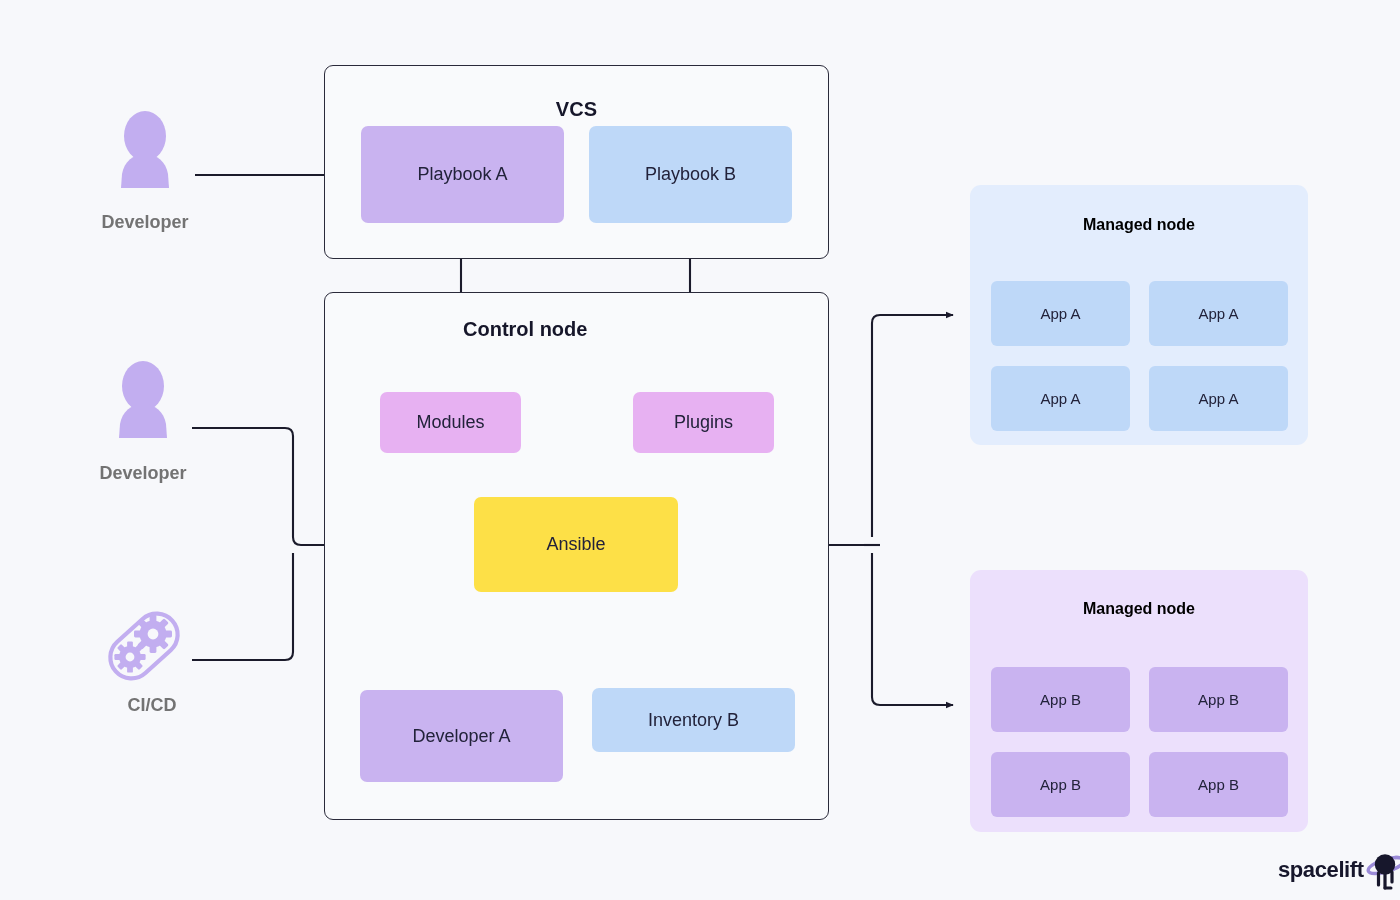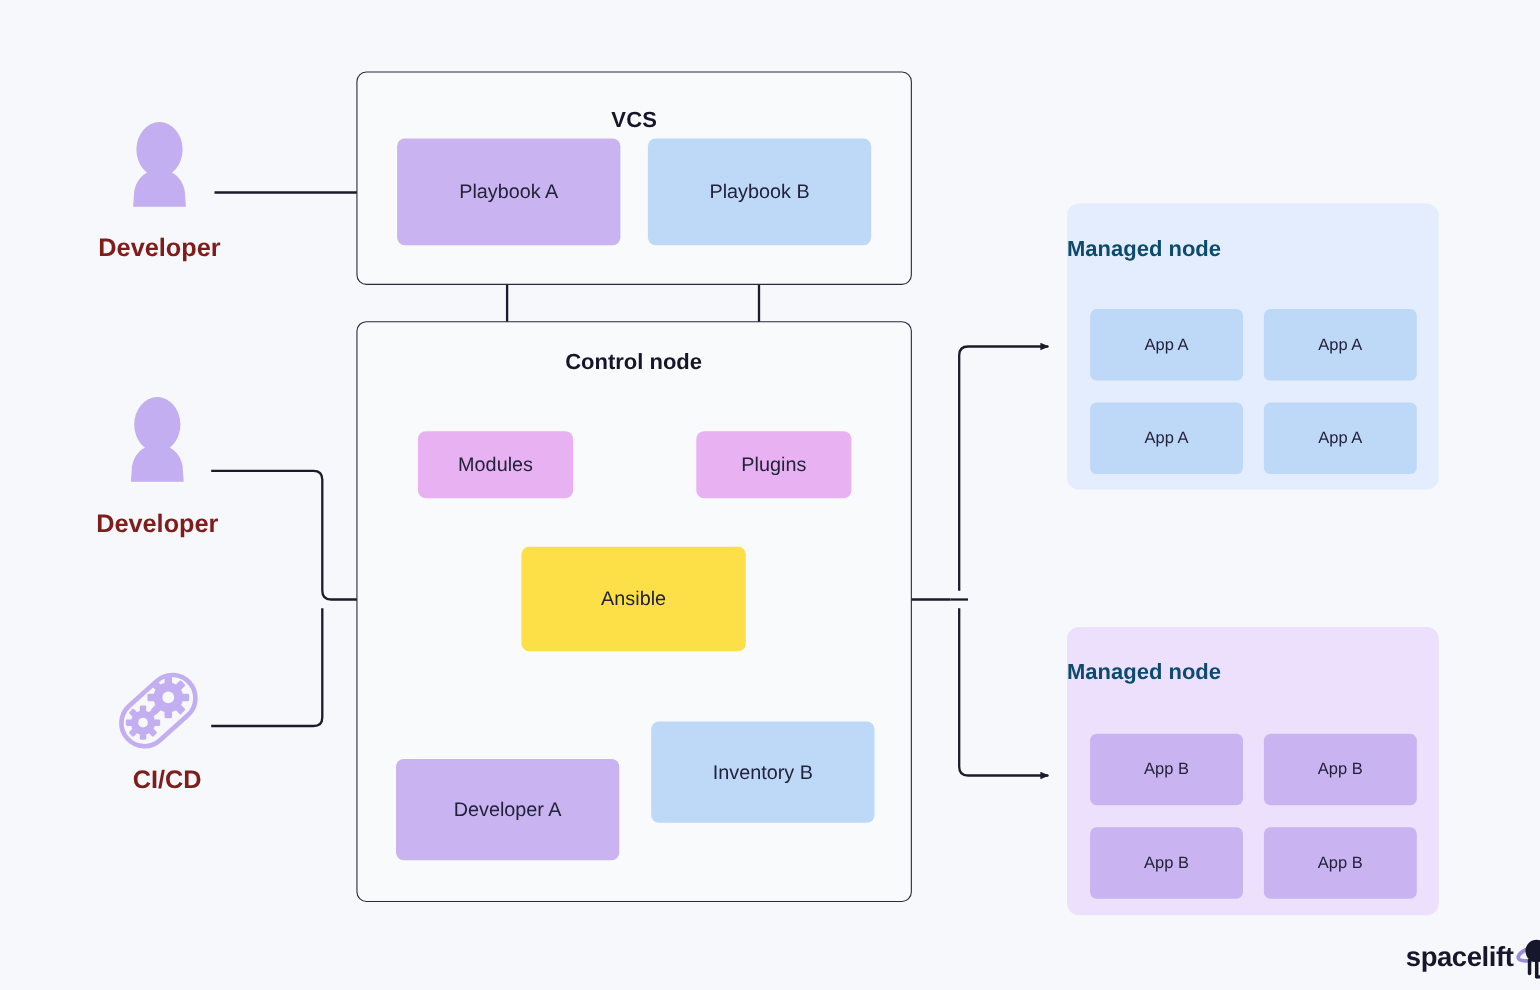--- a/index.html
+++ b/index.html
@@ -49,53 +49,54 @@
     color: #22223a;
     text-align: center;
   }
   .chip-sm { font-size: 15px; border-radius: 6px; margin-top: 16px; }
 
   
   .panel { border-radius: 11px; }
   .panel-title {
     position: absolute;
     left: 0; right: 0;
-    font-weight: bold;
-    font-size: 20px;
-    color: #0c4a6e;
+    text-align: center;
+    font-weight: bold;
+    font-size: 16px;
+    color: #000000;
   }
 
   
   .actor-label {
     position: absolute;
     text-align: center;
     font-weight: bold;
-    font-size: 23px;
-    color: #7f1d1d;
+    font-size: 18px;
+    color: #737373;
     white-space: nowrap;
   }
 
   svg.lines {
     position: absolute;
     left: 0; top: 0;
     width: 1400px;
     height: 900px;
     overflow: visible;
     pointer-events: none;
   }
 
   
   .logo-wrap {
     position: absolute;
     display: flex;
     align-items: center;
     gap: 2px;
   }
   .logo-text {
-    font-size: 25px;
+    font-size: 22px;
     font-weight: bold;
     color: #17172c;
     letter-spacing: -0.4px;
   }
 </style>
 </head>
 <body style="background: rgb(247, 248, 251);">
 
 <div id="stage">
 
@@ -193,39 +194,39 @@
     <span>Playbook B</span>
   </div>
   <div class="abs chip" style="left:361px; top:126px; width:203px; height:97px; background:#c9b3f0;">
     <span>Playbook A</span>
   </div>
 
   <div class="abs outline-box" style="left:324px; top:292px; width:505px; height:528px;">
   </div>
 
   <div class="abs" style="left:463px; top:305px; width:226px; height:48px; background:#f9fafc;
-              display:flex; align-items:center; justify-content:center;">
+              display:flex; align-items:center; ">
     <span style="font-weight:bold; font-size:20px; color:#16162a;">Control node</span>
   </div>
 
   <div class="abs chip" style="left:380px; top:392px; width:141px; height:61px; background:#e7b1f2;">
     <span>Modules</span>
   </div>
   <div class="abs chip" style="left:633px; top:392px; width:141px; height:61px; background:#e7b1f2;">
     <span>Plugins</span>
   </div>
 
   <div class="abs chip" style="left:474px; top:497px; width:204px; height:95px; background:#fde047;">
     <span>Ansible</span>
   </div>
 
   <div class="abs chip" style="left:360px; top:690px; width:203px; height:92px; background:#c9b3f0;">
     <span>Developer A</span>
   </div>
-  <div class="abs chip" style="left:592px; top:656px; width:203px; height:92px; background:#bed8f8;">
+  <div class="abs chip" style="left:592px; top:688px; width:203px; height:64px; background:#bed8f8;">
     <span>Inventory B</span>
   </div>
 
   <div class="abs panel" style="left:970px; top:185px; width:338px; height:260px; background:#e3edfd;">
     <div class="panel-title" style="top:31px;">Managed node</div>
   </div>
   <div class="abs chip chip-sm" style="left:991px; top:265px; width:139px; height:65px; background:#bed8f8;">
     <span>App A</span>
   </div>
   <div class="abs chip chip-sm" style="left:1149px; top:265px; width:139px; height:65px; background:#bed8f8;">

